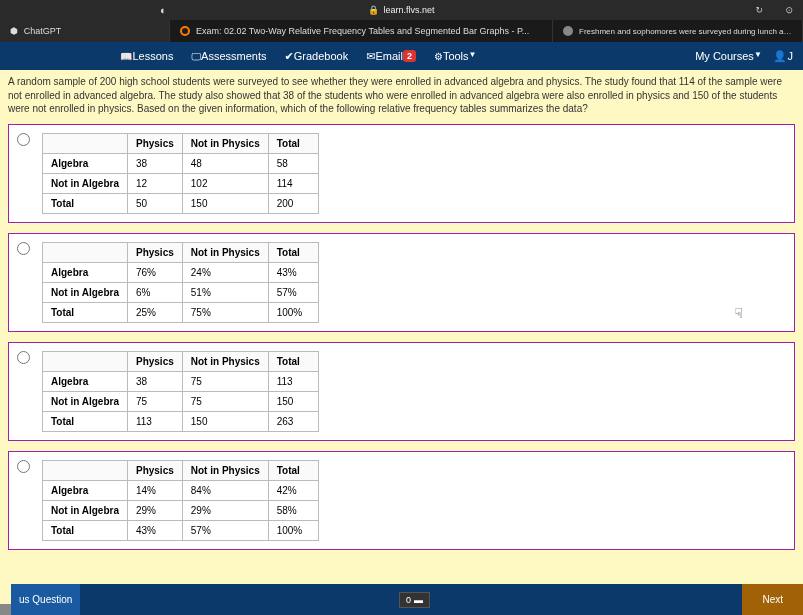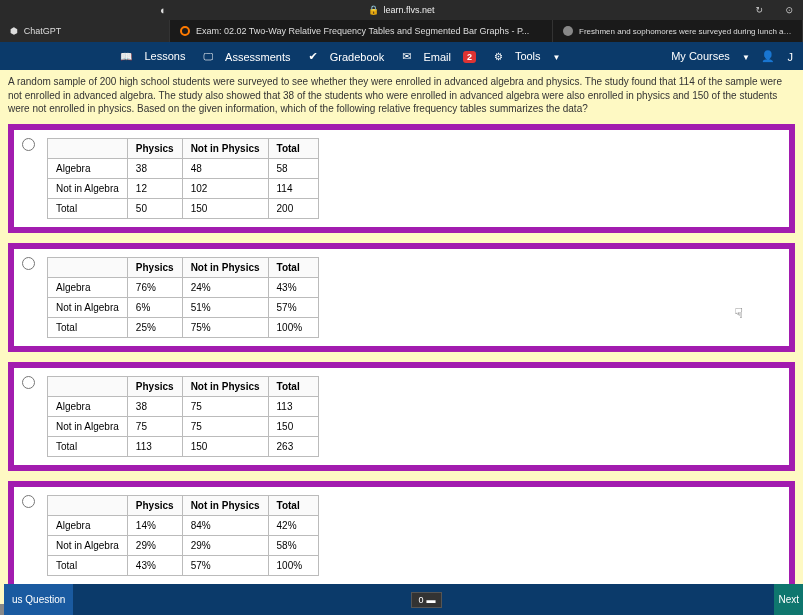--- a/index.html
+++ b/index.html
@@ -12,39 +12,39 @@
 .topbar .gear{position:absolute;right:10px;color:#ccc}
 .tabs{background:#1a1a1a;height:22px;display:flex;font-size:9px;color:#ddd}
 .tab{padding:4px 10px;display:flex;align-items:center;gap:6px;border-right:1px solid #333;white-space:nowrap;overflow:hidden}
 .tab.chatgpt{width:170px;background:#2a2a2a}
 .tab.exam{flex:1;background:#1a1a1a;color:#ddd}
 .tab.exam .ring{width:10px;height:10px;border-radius:50%;border:2px solid #ff7a00;display:inline-block}
 .tab.fresh{width:250px;background:#1a1a1a;font-size:8px;overflow:hidden;text-overflow:ellipsis}
 .tab.fresh .dot{width:10px;height:10px;border-radius:50%;background:#888;display:inline-block;flex-shrink:0}
 .navbar{background:#0b3a6a;height:28px;display:flex;align-items:center;padding:0 10px;color:#fff;font-size:11px}
 .nav-left{display:flex;gap:18px;align-items:center;margin-left:110px}
-.nav-item{display:flex;align-items:flex-end;gap:12px}
+.nav-item{display:flex;align-items:flex-start;gap:0}
 .nav-right{margin-left:auto;display:flex;align-items:center;gap:12px}
 .badge{background:#d33;color:#fff;padding:1px 4px;border-radius:3px;font-size:9px;font-weight:bold}
 .down{font-size:8px}
 .check{color:#fff}
 .content{background:#fef9c3;height:534px;overflow-y:auto;padding:5px 8px}
 .qtext{font-size:10px;color:#333;line-height:1.35;margin-bottom:8px}
-.opt{background:#fff;border:6px solid #a21caf;padding:8px;margin-bottom:10px;position:relative}
+.opt{background:#fff;border:1px solid #a21caf;padding:8px;margin-bottom:10px;position:relative}
 .opt input[type=radio]{position:absolute;top:8px;left:8px}
 .tbl{border-collapse:collapse;margin-left:25px;font-size:10px}
 .tbl th,.tbl td{border:1px solid #bbb;padding:4px 8px;text-align:left;min-width:50px}
 .tbl th{font-weight:bold;background:#fafafa}
-.tbl td:first-child,.tbl th:first-child{font-weight:normal}
-.footer{position:absolute;bottom:0;left:4px;right:0;height:31px;background:#0b3a6a;display:flex;align-items:center;color:#fff;font-size:10px}
+.tbl td:first-child,.tbl th:first-child{font-weight:bold}
+.footer{position:absolute;bottom:0;left:11px;right:0;height:31px;background:#0b3a6a;display:flex;align-items:center;color:#fff;font-size:10px}
 .footer .prev{background:#1a5aa0;padding:6px 8px;height:100%;display:flex;align-items:center}
 .footer .center{flex:1;display:flex;justify-content:center;align-items:center;gap:4px}
 .footer .sel{background:#fff;color:#333;padding:2px 8px;border:1px solid #888;display:flex;align-items:center;gap:30px;font-size:10px}
 .footer .zoom{background:#333;color:#fff;padding:2px 6px;border:1px solid #555;display:flex;align-items:center;gap:3px;margin-left:6px;font-size:9px}
-.footer .next{background:#0f766e;padding:6px 4px;height:100%;display:flex;align-items:center}
+.footer .next{background:#a16207;padding:6px 20px;height:100%;display:flex;align-items:center}
 .icon-book::before{content:"📖";font-size:10px}
 .icon-monitor::before{content:"🖵";font-size:10px}
 .icon-mail::before{content:"✉";font-size:11px}
 .icon-gear::before{content:"⚙";font-size:10px}
 .cursor{position:absolute;right:60px;top:305px;font-size:14px;color:#333;pointer-events:none}
 </style>
 </head>
 <body>
 
 <div class="topbar">

